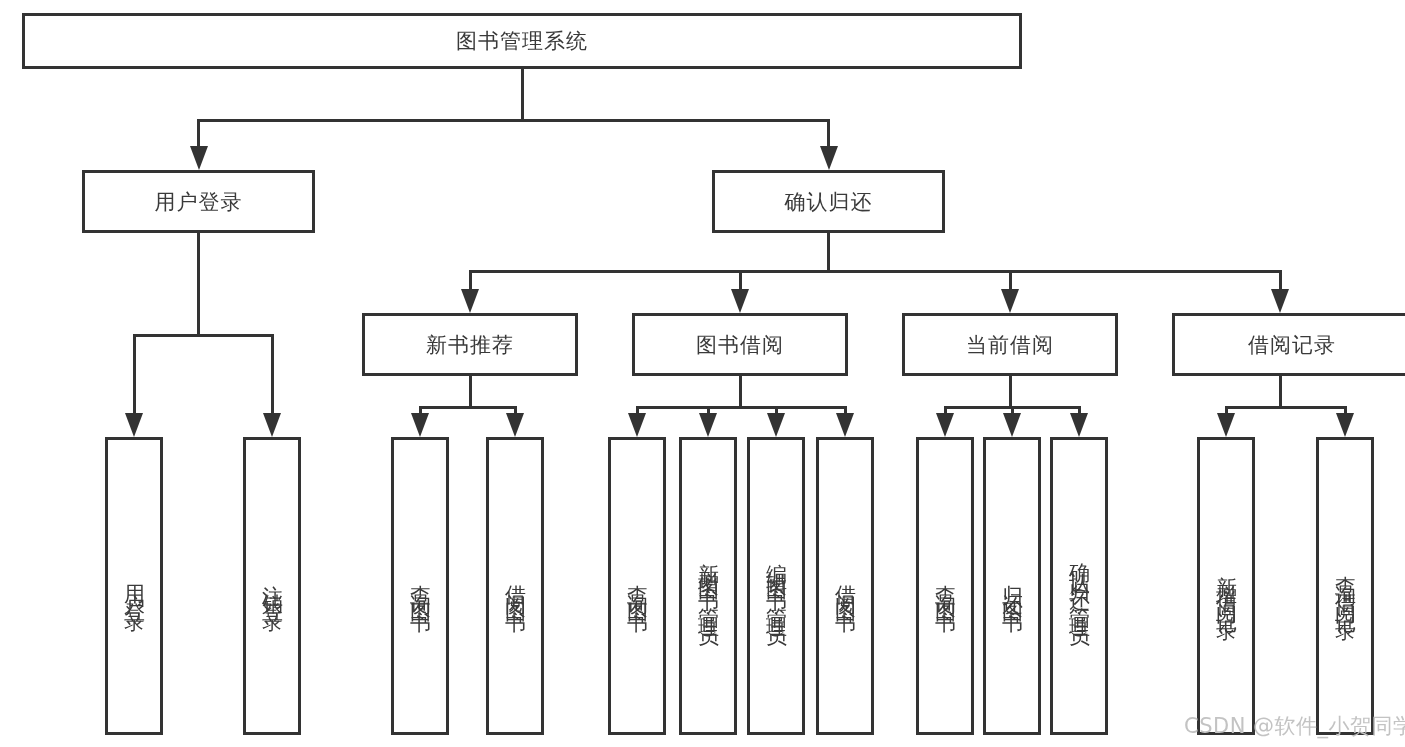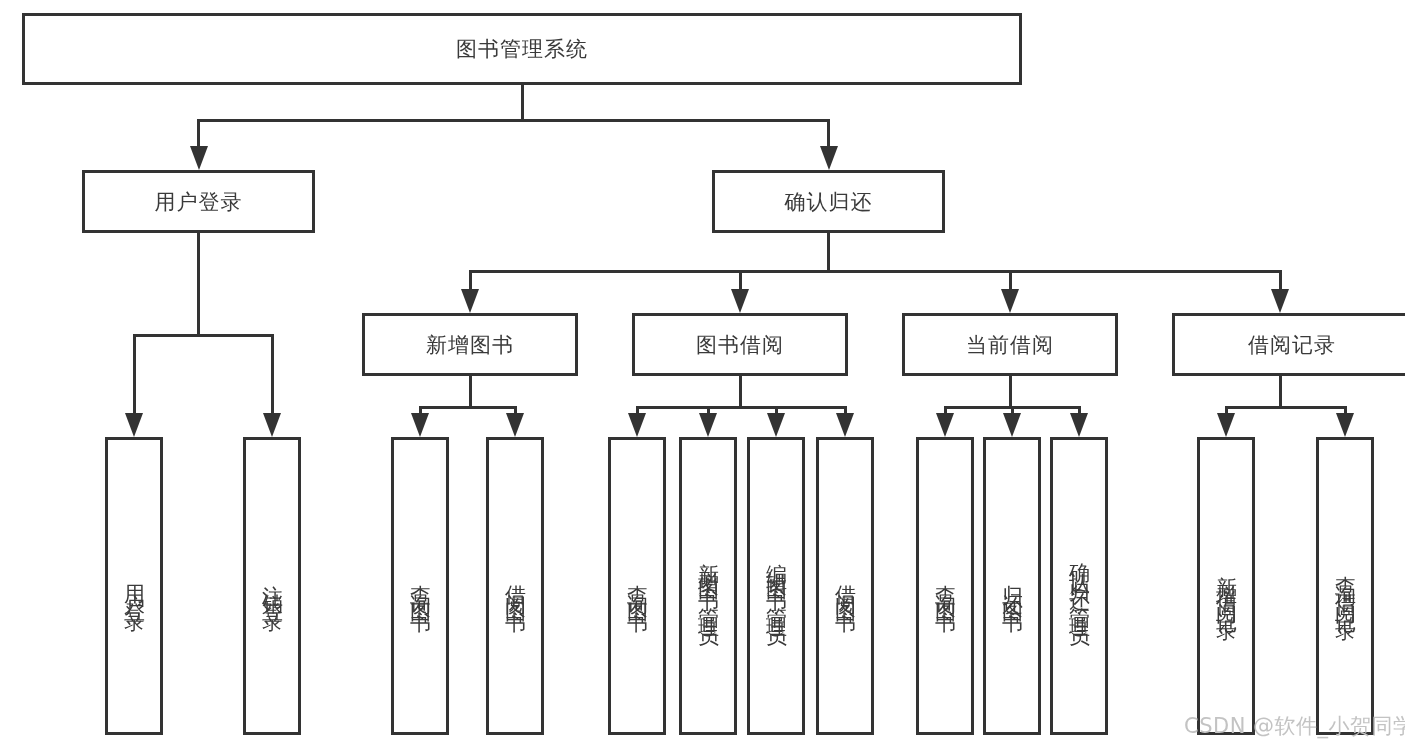--- a/index.html
+++ b/index.html
@@ -54,33 +54,33 @@
     letter-spacing: 0.5px;
     white-space: nowrap;
     z-index: 10;
   }
 </style>
 </head>
 <body>
 
 <div id="stage">
 
-  <div class="box" style="left:22px;top:13px;width:1000px;height:72px">
+  <div class="box" style="left:22px;top:13px;width:1000px;height:56px">
     <span class="hlabel">图书管理系统</span>
   </div>
 
   <div class="box" style="left:82px;top:170px;width:233px;height:63px">
     <span class="hlabel">用户登录</span>
   </div>
   <div class="box" style="left:712px;top:170px;width:233px;height:63px">
     <span class="hlabel">确认归还</span>
   </div>
 
   <div class="box" style="left:362px;top:313px;width:216px;height:63px">
-    <span class="hlabel">新增图书</span>
+    <span class="hlabel">新书推荐</span>
   </div>
   <div class="box" style="left:632px;top:313px;width:216px;height:63px">
     <span class="hlabel">图书借阅</span>
   </div>
   <div class="box" style="left:902px;top:313px;width:216px;height:63px">
     <span class="hlabel">当前借阅</span>
   </div>
   <div class="box" style="left:1172px;top:313px;width:240px;height:63px">
     <span class="hlabel">借阅记录</span>
   </div>

